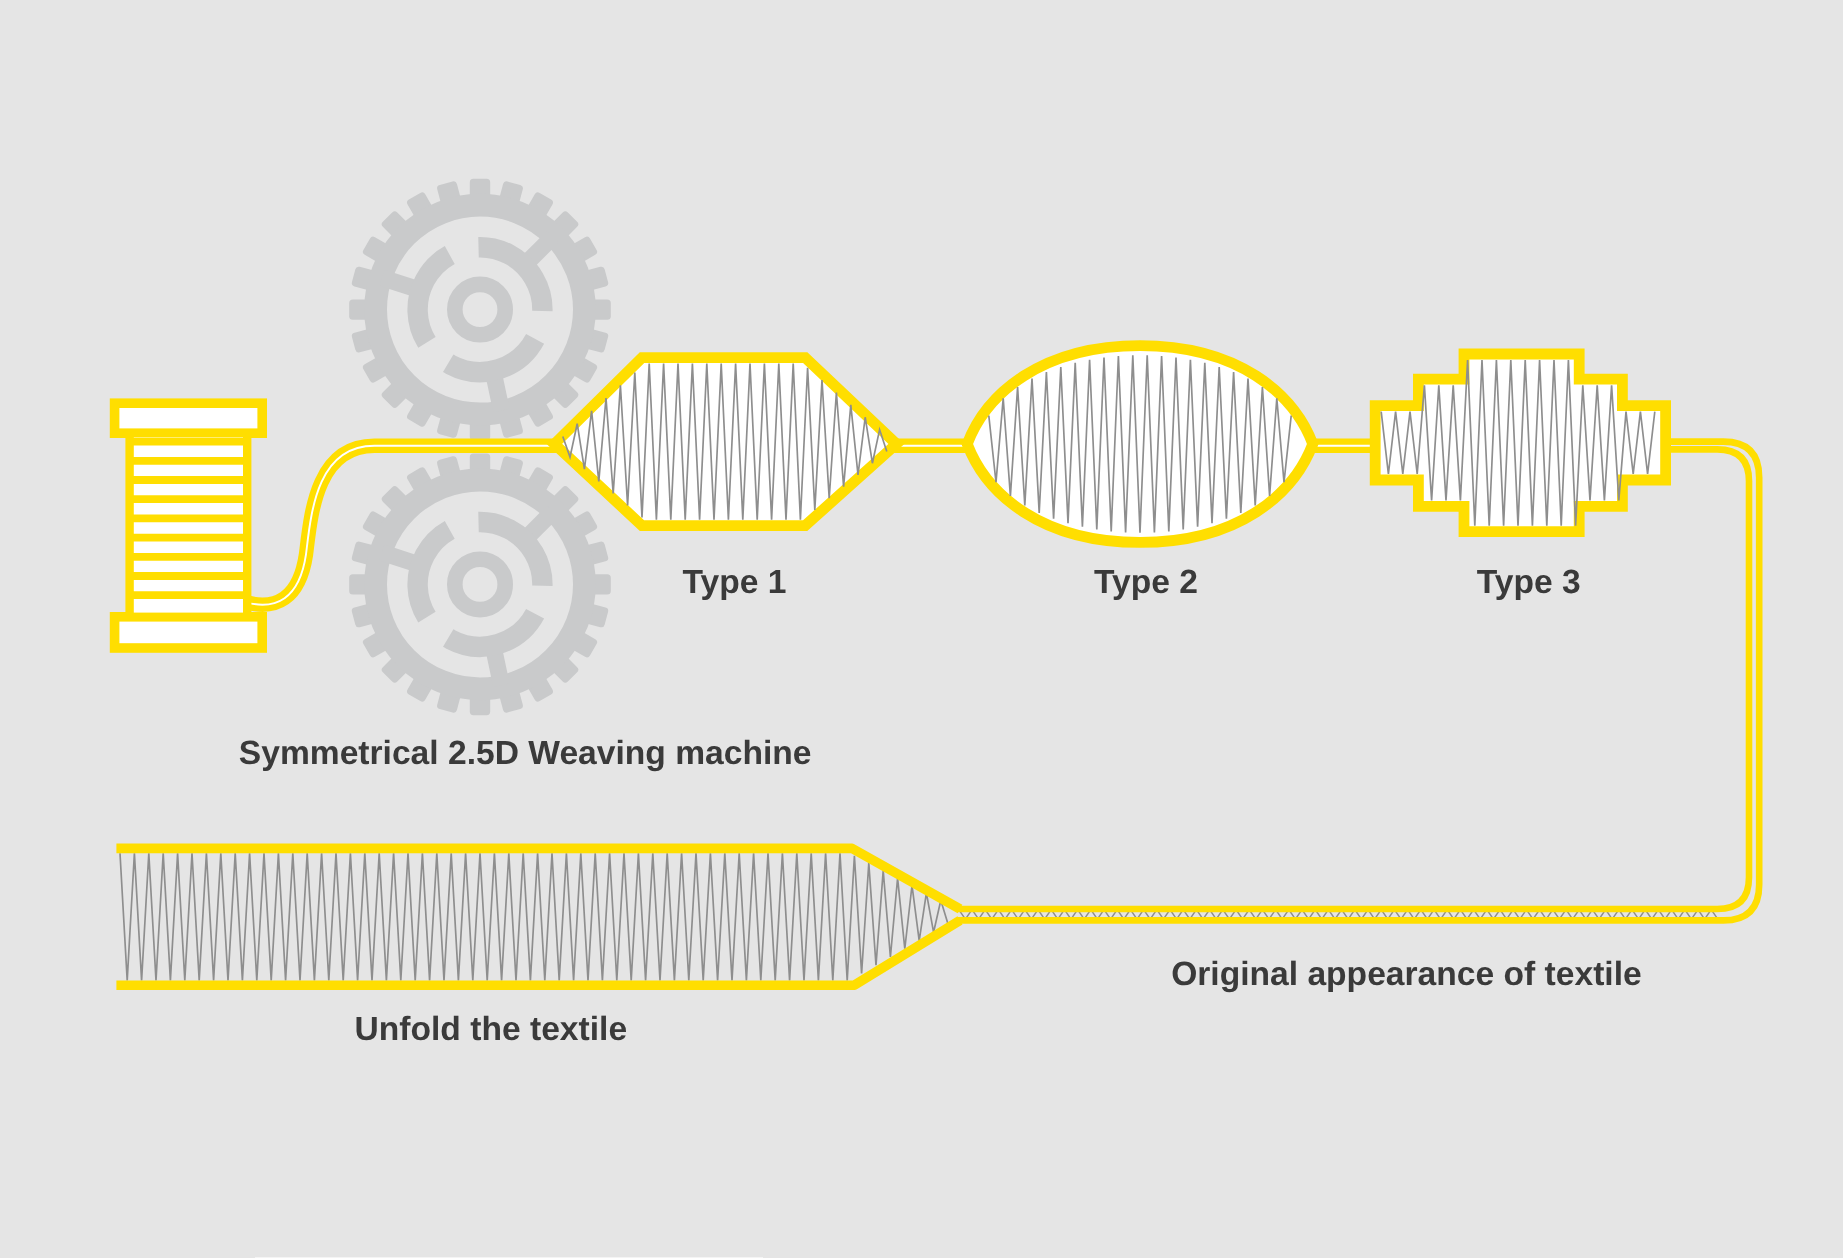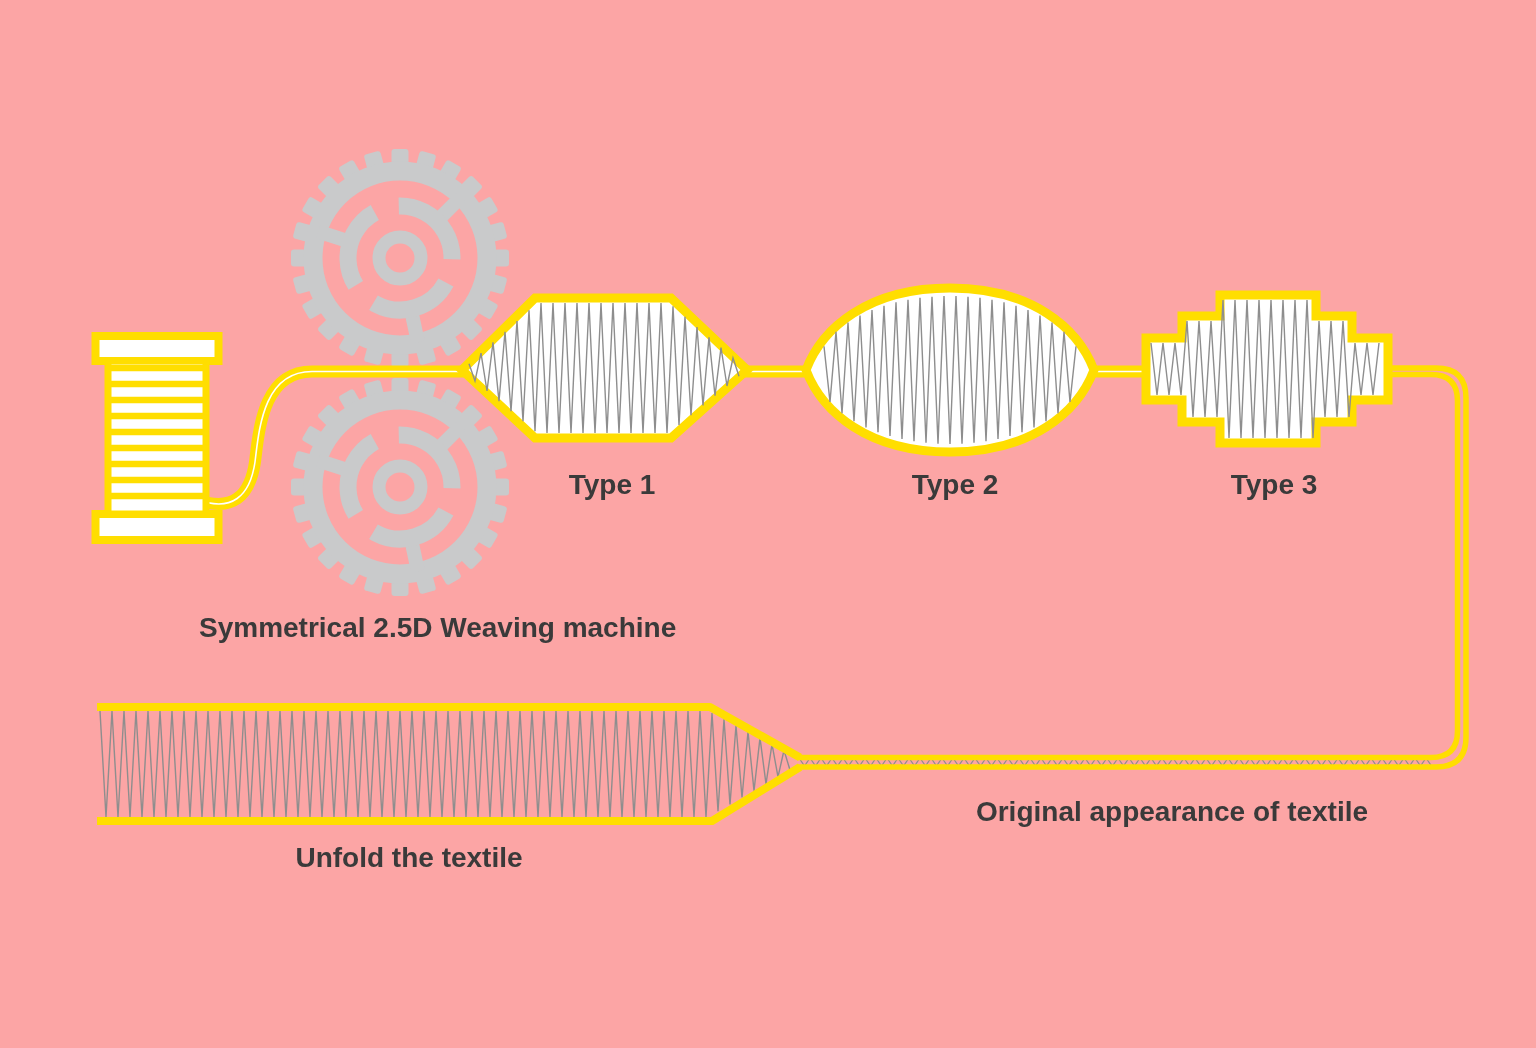--- a/index.html
+++ b/index.html
@@ -1,16 +1,16 @@
 <!DOCTYPE html>
 <html style="--c-yellow: #FFDE00; --c-gray: #C9CACB; --c-zig: #8E8E8E; --c-text: #3A3A3A;"><head>
 <meta charset="utf-8">
 <style>
   html,body{margin:0;padding:0;background:#fff;}
-  .stage{position:relative;width:1536px;height:1048px;background:#fca5a5;overflow:hidden;}
+  .stage{position:relative;width:1536px;height:1048px;background:#e5e5e5;overflow:hidden;}
   svg{display:block;}
   .outline{fill:#fff;stroke:var(--c-yellow,#FFDE00);stroke-width:9;stroke-linejoin:miter;}
   .zig{fill:none;stroke:var(--c-zig,#8E8E8E);stroke-width:1.4;stroke-linejoin:miter;}
   .zigsmall{fill:none;stroke:var(--c-zig,#8E8E8E);stroke-width:1.2;}
   .thread{fill:none;stroke:var(--c-yellow,#FFDE00);stroke-width:12;}
   .slit{fill:none;stroke:#fff;stroke-width:1.6;}
   .strand{fill:none;stroke:var(--c-yellow,#FFDE00);stroke-width:5.5;}
   .bandline{fill:none;stroke:var(--c-yellow,#FFDE00);stroke-width:8;stroke-linejoin:round;}
   .spool-stroke{fill:#fff;stroke:var(--c-yellow,#FFDE00);stroke-width:8;}
   .spool-bar{fill:none;stroke:var(--c-yellow,#FFDE00);stroke-width:6.5;}

